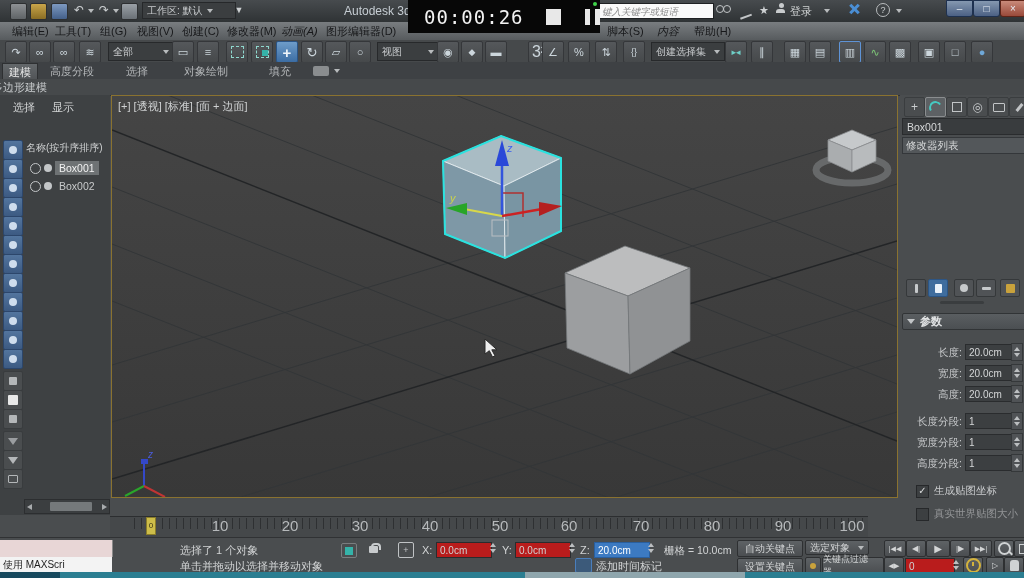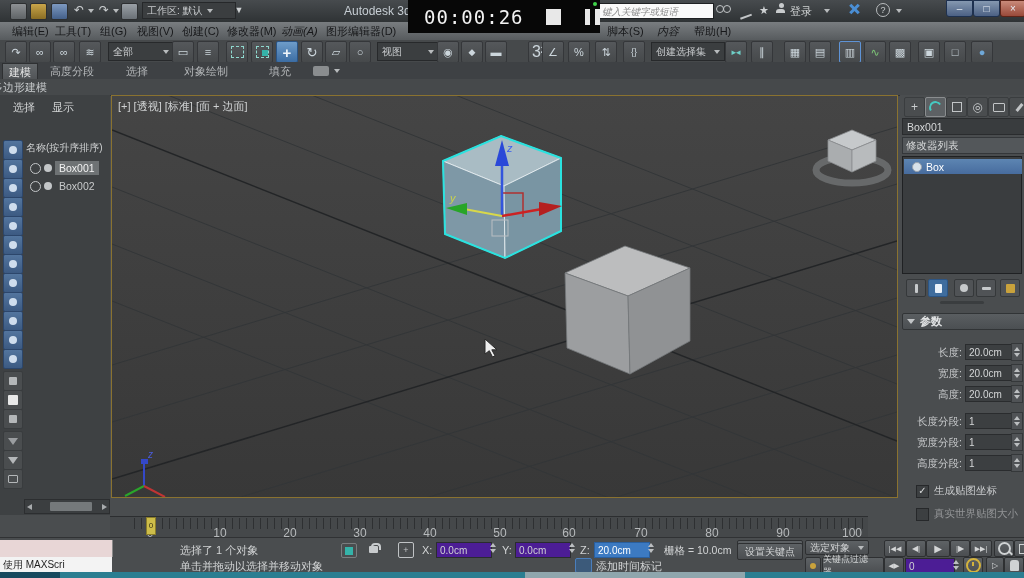--- a/index.html
+++ b/index.html
@@ -81,29 +81,29 @@
   .spin .d{border-left:3px solid transparent;border-right:3px solid transparent;border-top:4px solid #bcbfc1;}
   .cbox{width:11px;height:11px;background:#3c3f41;border:1px solid #26282a;color:#d8dadb;font-size:10px;line-height:10px;text-align:center;}
   .clabel{font-size:10.5px;color:#c9cbcd;}
   .clabel.dim{color:#939597;}
   
   .tslider-row{left:115px;top:498px;width:790px;height:18px;background:#46494b;margin-top:44px;}
   .tsbtn{top:2px;width:13px;height:14px;background:#55585b;border:1px solid #333;display:flex;align-items:center;justify-content:center;}
   .tsbar{left:16px;top:2px;width:92px;height:14px;background:linear-gradient(#616568,#4d5053);border:1px solid #6e7276;font-size:10px;color:#e2e4e5;display:flex;align-items:center;justify-content:center;}
   .trackbar{left:110px;top:516px;width:758px;height:21px;background:#45484a;border-top:1px solid #2c2e30;}
   .ticks{left:24px;top:1px;width:734px;height:11px;background:repeating-linear-gradient(90deg,#2e3032 0 1px,transparent 1px 7px);}
-  .ticklabel{top:9px;font-size:12px;color:#b6b9bb;transform:translateX(-50%);}
+  .ticklabel{top:0;font-size:15px;color:#b6b9bb;transform:translateX(-50%);}
   .marker{left:36px;top:0;width:8px;height:16px;background:#cdbd4a;border:1px solid #8a7d2a;font-size:8px;color:#3a3516;text-align:center;line-height:16px;}
   .minicurve{left:112px;top:517px;width:20px;height:19px;background:#3f4244;border:1px solid #2e3032;color:#45c8c0;font-size:12px;display:flex;align-items:center;justify-content:center;}
   
   .statusbar{left:0;top:537px;width:1024px;height:35px;background:#4a4d4f;border-top:1px solid #303234;}
   .pinkbox{left:0;top:2px;width:112px;height:17px;background:#e8d6d6;border-right:1px solid #8a8a8a;}
   .whitebox{left:0;top:19px;width:112px;height:15px;background:#f3f3f3;color:#1c1c1c;font-size:10px;display:flex;align-items:center;padding:0 3px;box-sizing:border-box;}
   .stext{font-size:11px;color:#d2d4d5;}
-  .sfield{top:4px;height:14px;background:#4c1d95;border:1px solid #2a2c2e;font-size:10px;color:#d0d2d3;display:flex;align-items:center;padding:0 3px;width:48px;}
+  .sfield{top:4px;height:14px;background:#b91c1c;border:1px solid #2a2c2e;font-size:10px;color:#d0d2d3;display:flex;align-items:center;padding:0 3px;width:48px;}
   .sfield.selz{background:#3c7ac2;color:#fff;border-color:#2a5f9e;}
   .sbtn{background:linear-gradient(#5e6265,#4b4e51);border:1px solid #2e3032;border-radius:2px;color:#d3d5d6;font-size:10px;display:flex;align-items:center;justify-content:center;}
   .lockbody{width:9px;height:7px;background:#c8cbcd;border-radius:1px;margin-top:4px;}
   .lockarc{position:absolute;top:1px;left:3px;width:6px;height:5px;border:2px solid #c8cbcd;border-bottom:none;border-radius:4px 4px 0 0;}
   .isolateico{width:8px;height:8px;background:#35b3a9;}
   .tealbar{left:0;top:572px;width:1024px;height:6px;background:#2b7e91;}
   .magglass{width:9px;height:9px;border:2px solid #cfd2d3;border-radius:50%;position:relative;}
   .magglass::after{content:"";position:absolute;left:8px;top:8px;width:5px;height:2px;background:#cfd2d3;transform:rotate(45deg);}
   .clockico{width:11px;height:11px;border:2px solid #d4b33c;border-radius:50%;position:relative;}
   .clockico::after{content:"";position:absolute;left:4px;top:2px;width:2px;height:4px;background:#d4b33c;}
@@ -393,26 +393,20 @@
     </div>
     <div class="abs ctab" style="left:67px;">◎</div>
     <div class="abs ctab" style="left:88px;">
       <span style="width:10px;height:7px;border:1.5px solid #c2c5c7;border-radius:1px;"></span>
     </div>
     <div class="abs ctab" style="left:109px;">
       <span style="width:3px;height:9px;background:#c2c5c7;transform:rotate(40deg);"></span>
     </div>
     <div class="abs namefield txt">Box001</div>
     <div class="abs modlist txt">修改器列表</div>
-    <div class="abs stackbox">
-      <div class="abs stackrow">
-        <span class="bulb"></span>
-        <span class="txt">Box</span>
-      </div>
-    </div>
     <div class="abs stool" style="left:6px;">
         <span class="sico" style="width:3px;"></span>
       </div>
     <div class="abs stool active" style="left:28px;">
         <span class="sico" style="background:#eaf2fa;"></span>
       </div>
     <div class="abs stool" style="left:54px;">
         <span class="sico" style="border-radius:50%;width:8px;height:8px;"></span>
       </div>
     <div class="abs stool" style="left:76px;">
@@ -528,21 +522,21 @@
     <div class="abs sfield selz" style="left:594px;">20.0cm</div>
     <div class="abs spin" style="left:646px;top:3px;height:14px;background:none;border:none;">
         <i class="u"></i>
         <i class="d"></i>
       </div>
     <span class="abs stext txt" style="left:664px;top:6px;font-size:10.5px;">栅格 = 10.0cm</span>
     <div class="abs" style="left:575px;top:20px;width:15px;height:13px;background:#3c5a7a;border:1px solid #4a7ebc;border-radius:2px;"></div>
     <span class="abs stext txt" style="left:596px;top:21px;">添加时间标记</span>
 
     <div class="abs sbtn" style="left:737px;top:2px;width:64px;height:15px;">自动关键点</div>
-    <div class="abs sbtn" style="left:737px;top:5px;width:64px;height:15px;">设置关键点</div>
+    <div class="abs sbtn" style="left:737px;top:20px;width:64px;height:15px;">设置关键点</div>
     <div class="abs sbtn" style="left:805px;top:2px;width:64px;height:15px;justify-content:flex-start;padding:0 4px;box-sizing:border-box;">
       <span class="txt">选定对象</span>
       <span class="caret" style="margin-left:auto;"></span>
     </div>
     <div class="abs sbtn" style="left:805px;top:19px;width:14px;height:15px;">
       <span style="width:6px;height:6px;background:#c9a23c;border-radius:50%;"></span>
     </div>
     <div class="abs sbtn" style="left:822px;top:19px;width:60px;height:15px;font-size:9px;">关键点过滤器...</div>
 
     <div class="abs sbtn" style="left:884px;top:2px;width:20px;height:15px;font-size:7px;">|◀◀</div>

